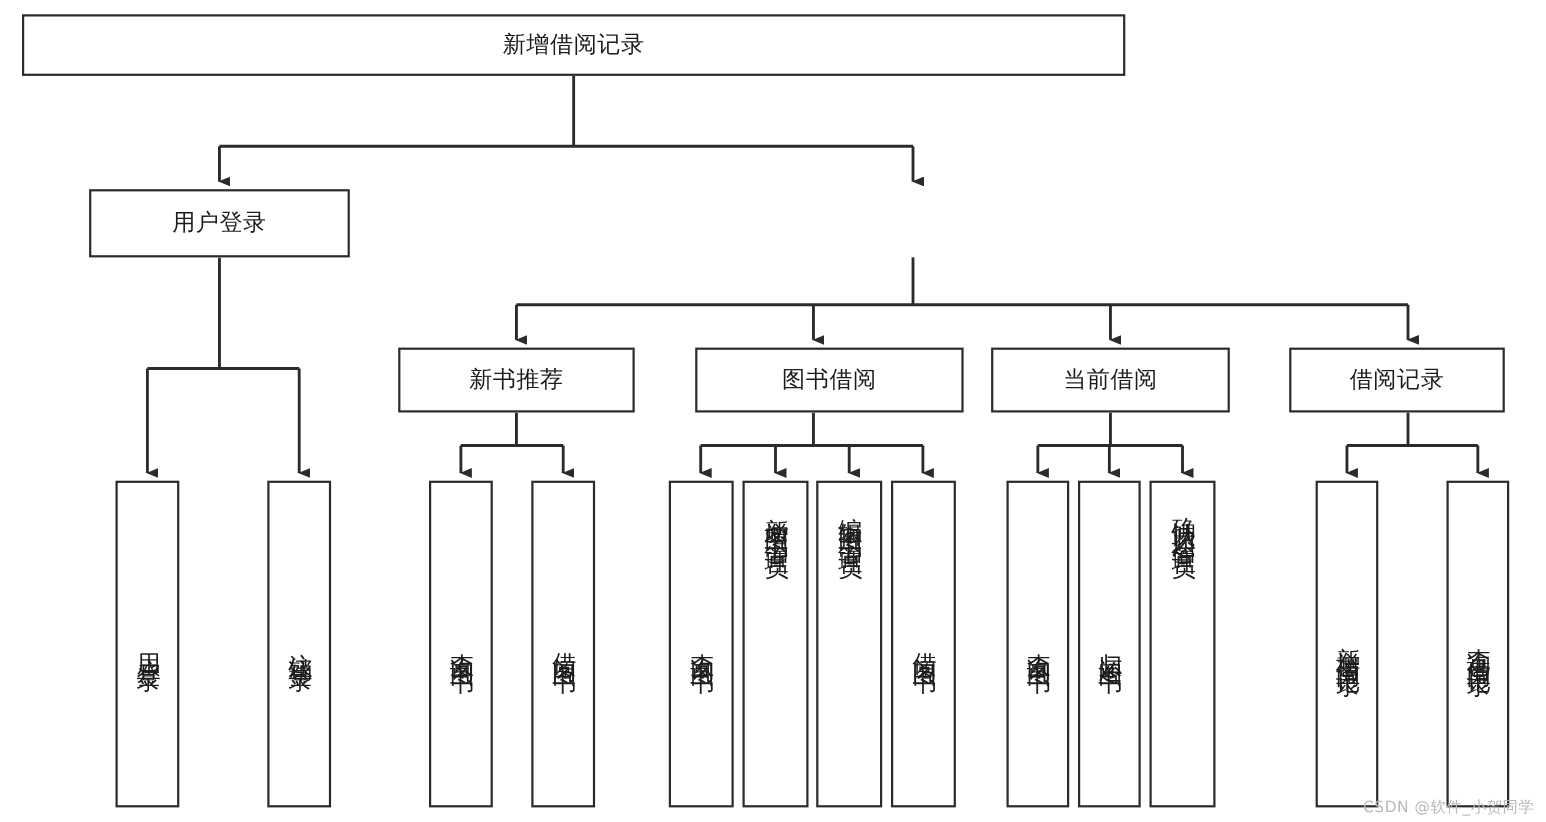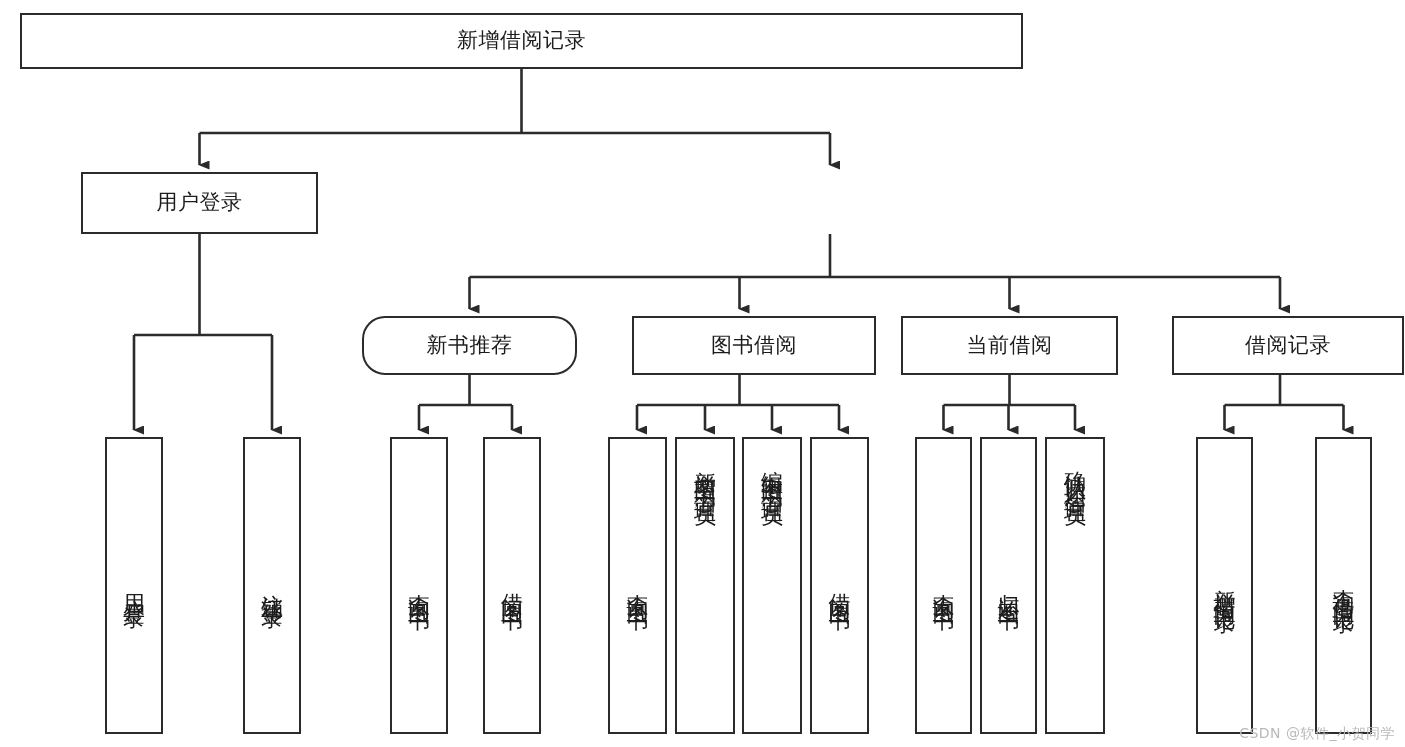--- a/index.html
+++ b/index.html
@@ -130,30 +130,30 @@
   </svg>
 
   <div class="node-box" style="left:20px; top:13px; width:1003px; height:56px;">
     <span class="node-label">新增借阅记录</span>
   </div>
 
   <div class="node-box" style="left:81px; top:172px; width:237px; height:62px;">
     <span class="node-label">用户登录</span>
   </div>
 
-  <div class="node-box" style="left:362px; top:316px; width:215px; height:59px;border-radius:23px;">
+  <div class="node-box" style="left:362px; top:316px; width:215px; height:59px;">
     <span class="node-label">新书推荐</span>
   </div>
   <div class="node-box" style="left:632px; top:316px; width:244px; height:59px;">
     <span class="node-label">图书借阅</span>
   </div>
   <div class="node-box" style="left:901px; top:316px; width:217px; height:59px;">
     <span class="node-label">当前借阅</span>
   </div>
-  <div class="node-box" style="left:1172px; top:316px; width:232px; height:59px;">
+  <div class="node-box" style="left:1172px; top:316px; width:196px; height:59px;">
     <span class="node-label">借阅记录</span>
   </div>
 
   <div class="node-box vertical centered" style="left:105px; top:437px; width:58px; height:297px;">
     <span class="node-label">用户登录</span>
   </div>
   <div class="node-box vertical centered" style="left:243px; top:437px; width:58px; height:297px;">
     <span class="node-label">注销登录</span>
   </div>
   <div class="node-box vertical centered" style="left:390px; top:437px; width:58px; height:297px;">

